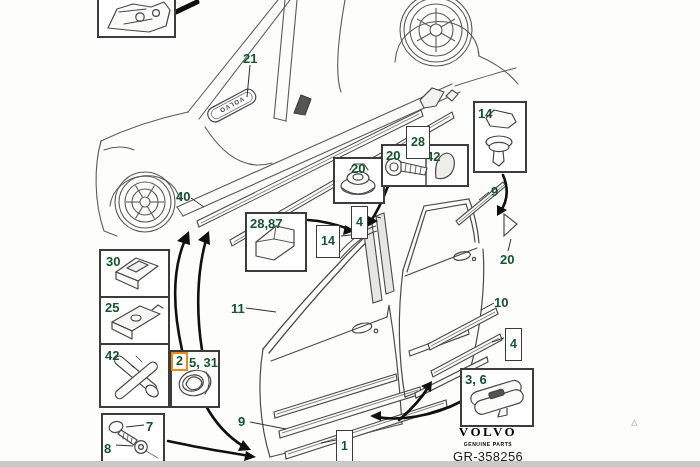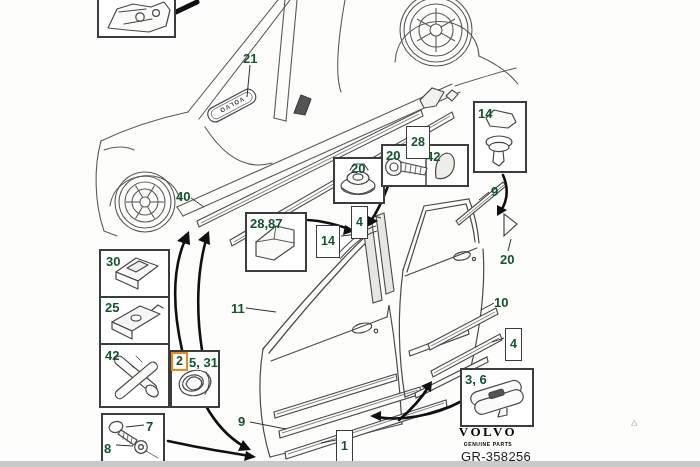--- a/index.html
+++ b/index.html
@@ -6,21 +6,21 @@
   .stage{position:relative;width:700px;height:467px;background:#fdfdfc;overflow:hidden;
          font-family:"Liberation Sans",sans-serif;}
   svg{position:absolute;left:0;top:0;}
   .lbl{position:absolute;font:bold 13px "Liberation Sans",sans-serif;color:#14532d;
        white-space:nowrap;line-height:15px;}
   .boxed{border:1.5px solid #3a3a3a;background:#fff;padding:8px 4px;font-size:12.5px;line-height:15px;}
   .hl{border:2px solid #E8891B;padding:0 3px;}
   .brand{position:absolute;left:445px;top:424px;width:86px;text-align:center;color:#000;}
   .brand-name{font-family:"Liberation Serif",serif;font-weight:bold;font-size:13px;letter-spacing:2.5px;}
   .brand-tag{font-size:5px;font-weight:bold;letter-spacing:.6px;margin-top:1px;}
-  .gr{font-size:13px;font-weight:normal;margin-top:2px;color:#1c1c1c;letter-spacing:.3px;text-align:right;}
+  .gr{font-size:13px;font-weight:normal;margin-top:2px;color:#1c1c1c;letter-spacing:.3px;}
   .watermark{position:absolute;left:631px;top:414px;font-size:13px;color:#b3b3b3;}
   .bottom-strip{position:absolute;left:0;top:461px;width:700px;height:6px;background:#c9c9c9;}
 </style>
 </head>
 <body>
 
 <div class="stage">
 
 <svg width="700" height="467" viewBox="0 0 700 467">
 

